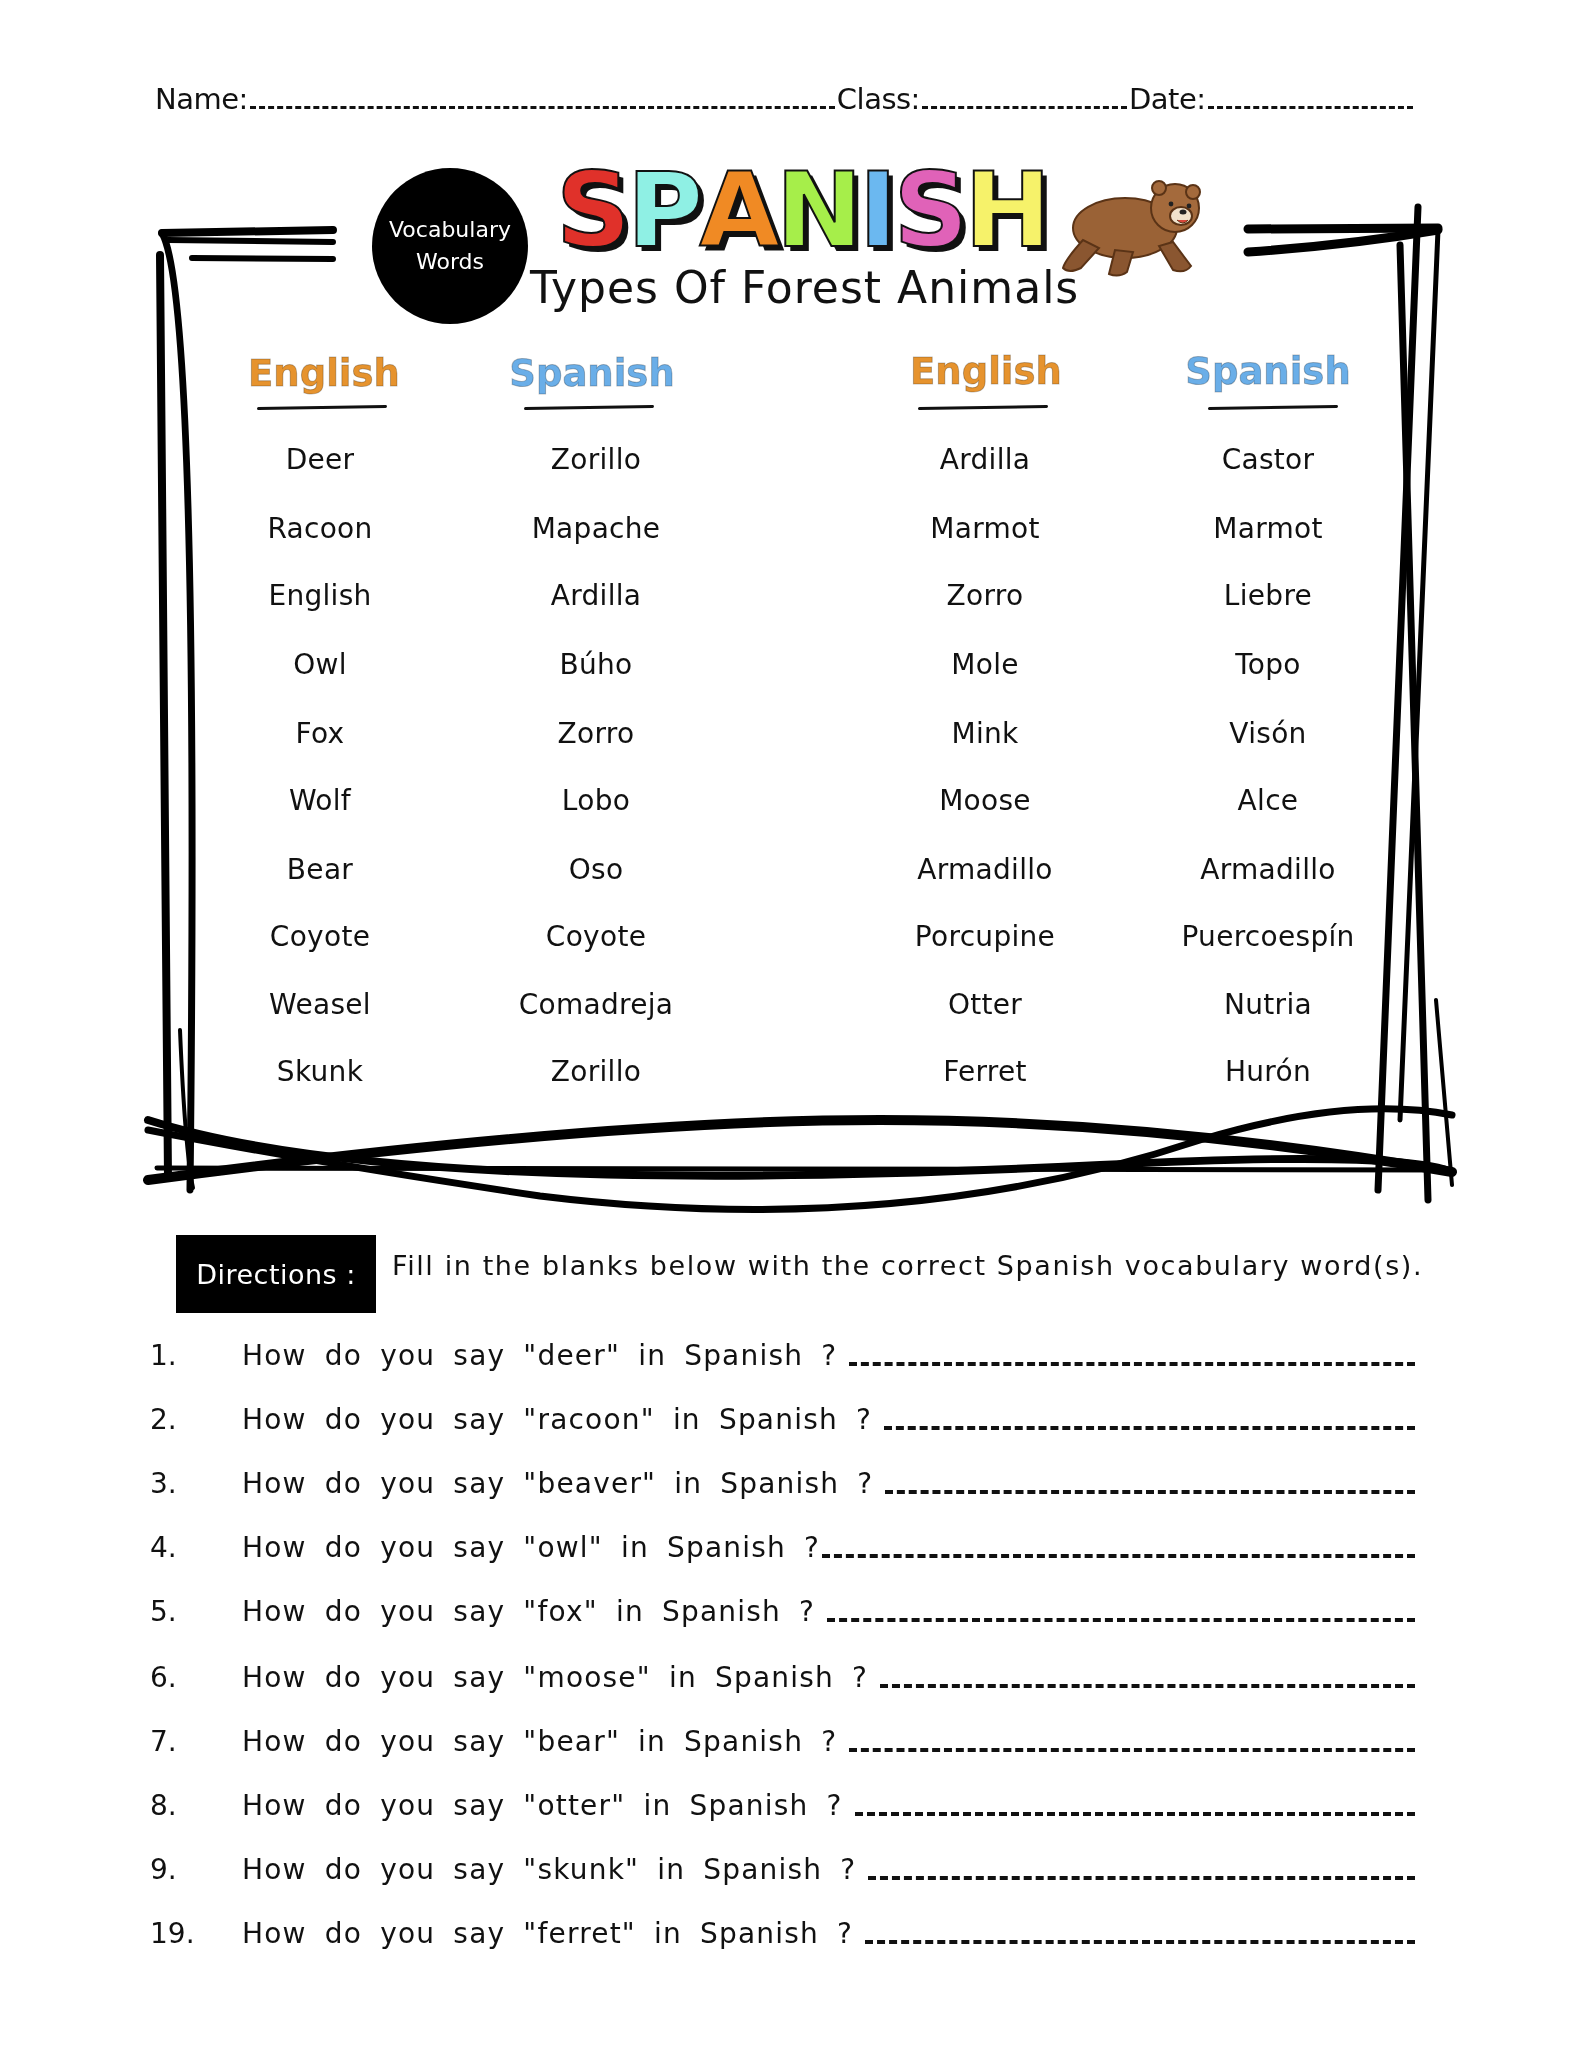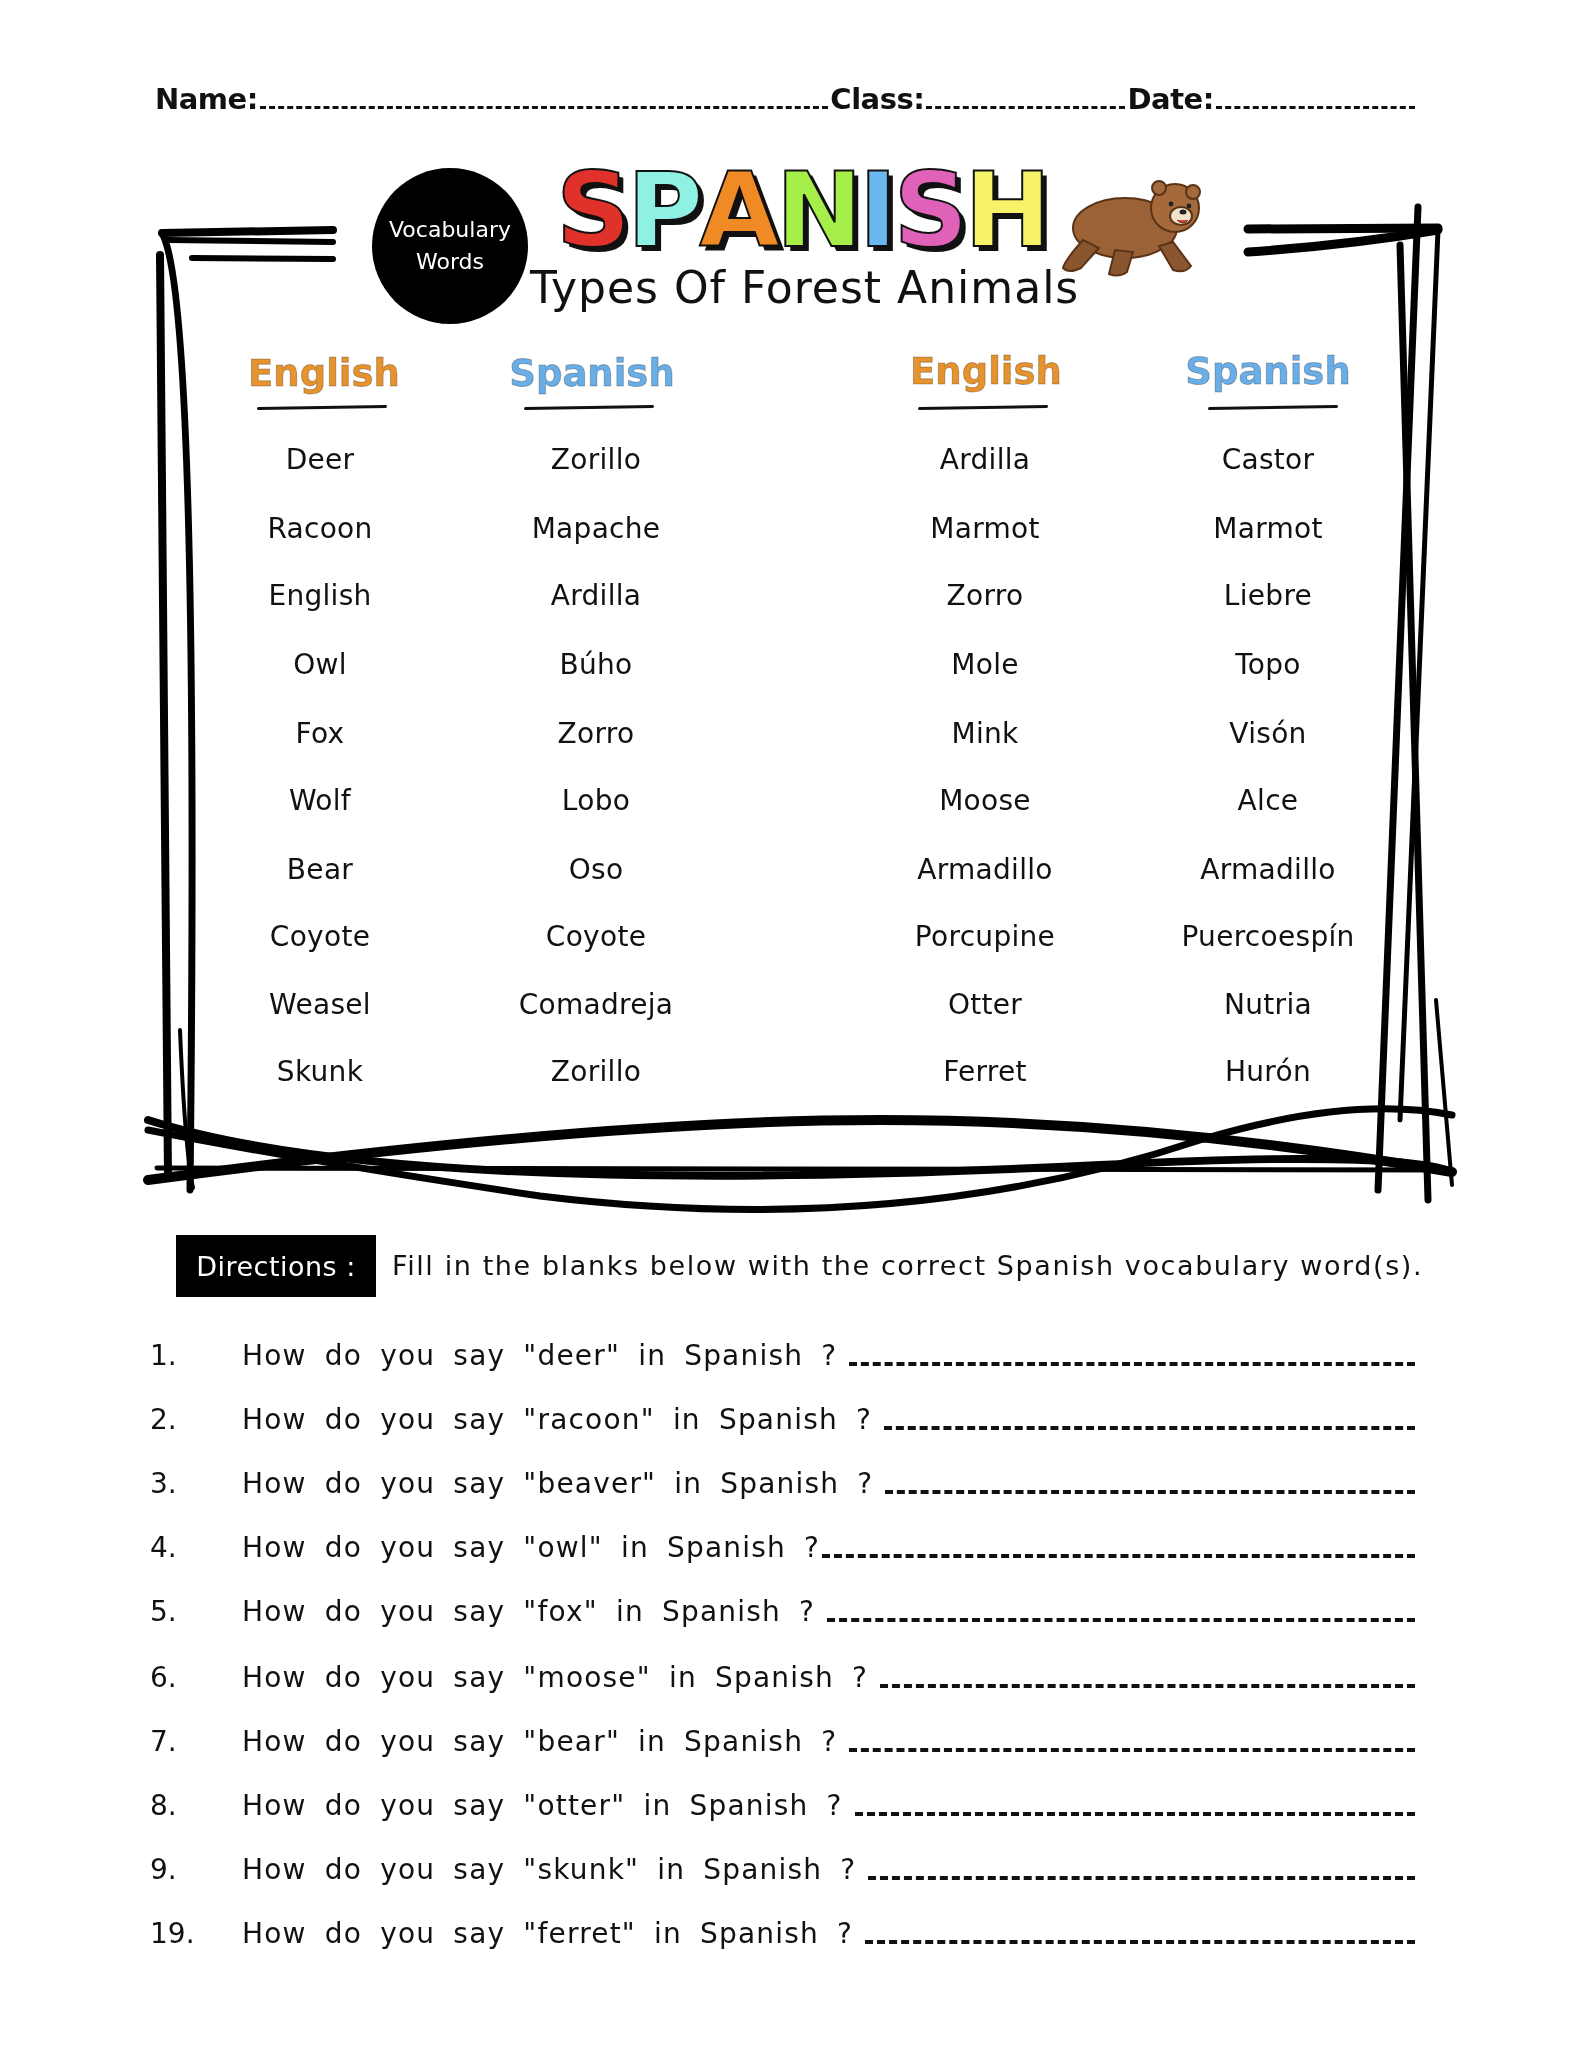--- a/index.html
+++ b/index.html
@@ -3,21 +3,21 @@
 <meta charset="utf-8">
 <style>
   html, body { margin: 0; padding: 0; background: #ffffff; }
   body { width: 1583px; height: 2048px; position: relative; overflow: hidden;
          font-family: "DejaVu Sans", sans-serif; color: #111; }
   .abs { position: absolute; }
 
   
   .header-line { left: 155px; top: 82px; width: 1262px; height: 40px;
                  font-size: 29px; white-space: nowrap; display: flex; align-items: baseline; }
-  .header-line .lbl { font-weight: bold; letter-spacing: -0.5px; }
+  .header-line .lbl { font-weight: normal; letter-spacing: -0.5px; }
   .header-line .blank { display: inline-block; border-bottom: 3px dashed #111; height: 20px; margin: 0 2px; }
 
   
   .vocab-circle { left: 372px; top: 168px; width: 156px; height: 156px; border-radius: 50%;
                   background: #000; color: #fff; display: flex; flex-direction: column;
                   align-items: center; justify-content: center; font-size: 22px; line-height: 32px; }
 
   
   .spanish-title { left: 556px; top: 152px; height: 110px; display: flex; align-items: flex-end;
                    font-family: "DejaVu Sans", sans-serif; font-weight: bold; font-size: 104px;
@@ -33,21 +33,21 @@
   
   .frame { left: 0; top: 0; width: 1583px; height: 1250px; pointer-events: none; }
 
   
   .col-header { font-size: 37px; font-weight: bold; text-align: center; width: 220px;
                 -webkit-text-stroke: 1px rgba(0,0,0,0.25); }
   .col-underline { width: 130px; height: 3px; background: #111; border-radius: 3px; transform: rotate(-1deg); }
   .word { width: 260px; text-align: center; font-size: 28px; letter-spacing: 0.3px; white-space: nowrap; }
 
   
-  .directions-badge { left: 176px; top: 1235px; width: 200px; height: 62px; background: #000;
+  .directions-badge { left: 176px; top: 1235px; width: 200px; height: 78px; background: #000;
                       color: #fff; font-size: 27px; display: flex; align-items: center; justify-content: center;
                       letter-spacing: 0.5px; }
   .directions-text { left: 392px; top: 1250px; font-size: 27px; letter-spacing: 1.6px; white-space: nowrap; }
 
   
   .q-row { left: 150px; width: 1265px; height: 44px; display: flex; align-items: flex-end;
            font-size: 28px; white-space: nowrap; }
   .q-num { width: 92px; flex: none; }
   .q-text { flex: none; letter-spacing: 1.2px; word-spacing: 8px; }
   .q-blank { flex: 1; border-bottom: 4px dashed #111; margin-left: 12px; margin-bottom: 6px; }

